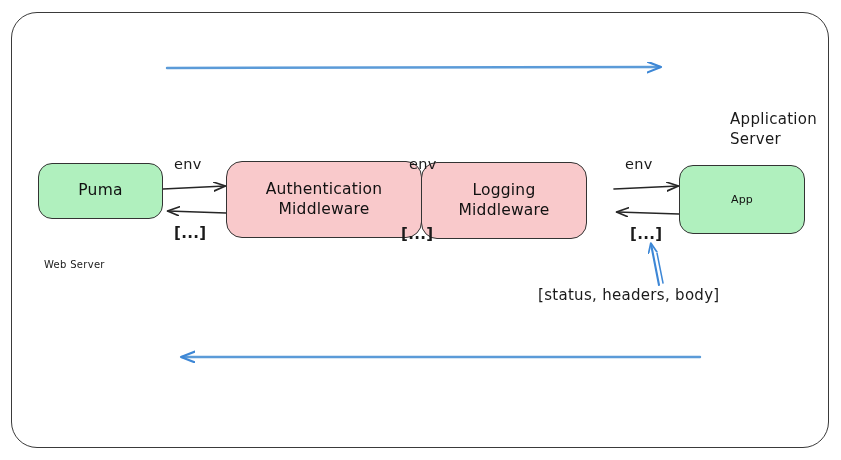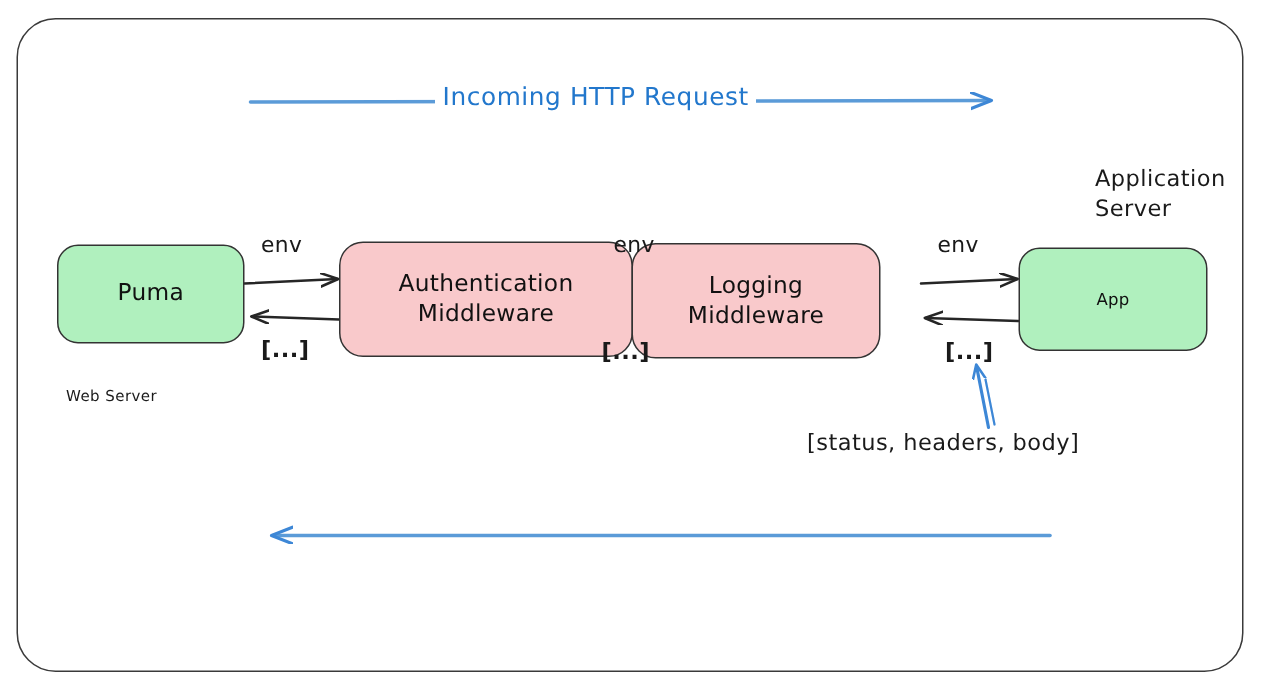--- a/index.html
+++ b/index.html
@@ -122,24 +122,23 @@
     <g>
       <path d="M679,214 L617,212" fill="none" stroke="#262626" stroke-width="1.7" stroke-linecap="round" marker-end="url(#blkArrow)"></path>
     </g>
 
     <g>
       <path d="M659,285 L651,244" fill="none" stroke="#3d87d6" stroke-width="2.1" stroke-linecap="round" marker-end="url(#thinBlue)"></path>
       <path d="M663,283 L657,253" fill="none" stroke="#3d87d6" stroke-width="1.5" stroke-linecap="round"></path>
     </g>
   </svg>
 
-  <div class="flow-text" style="left:290px; top:55px; font-size:16.5px;">Incoming HTTP Request</div>
 
 
-  <div class="node green" style="left:38px; top:163px; width:125px; height:66px; font-size:15.5px;">
+  <div class="node green" style="left:38px; top:163px; width:125px; height:56px; font-size:15.5px;">
     <span class="lbl">Puma</span>
   </div>
 
   <div class="node pink" style="left:226px; top:161px; width:196px; height:77px; font-size:15.5px;">
     <span class="lbl">Authentication
 Middleware</span>
   </div>
 
   <div class="node pink" style="left:421px; top:162px; width:166px; height:77px; font-size:15.5px;">
     <span class="lbl">Logging

